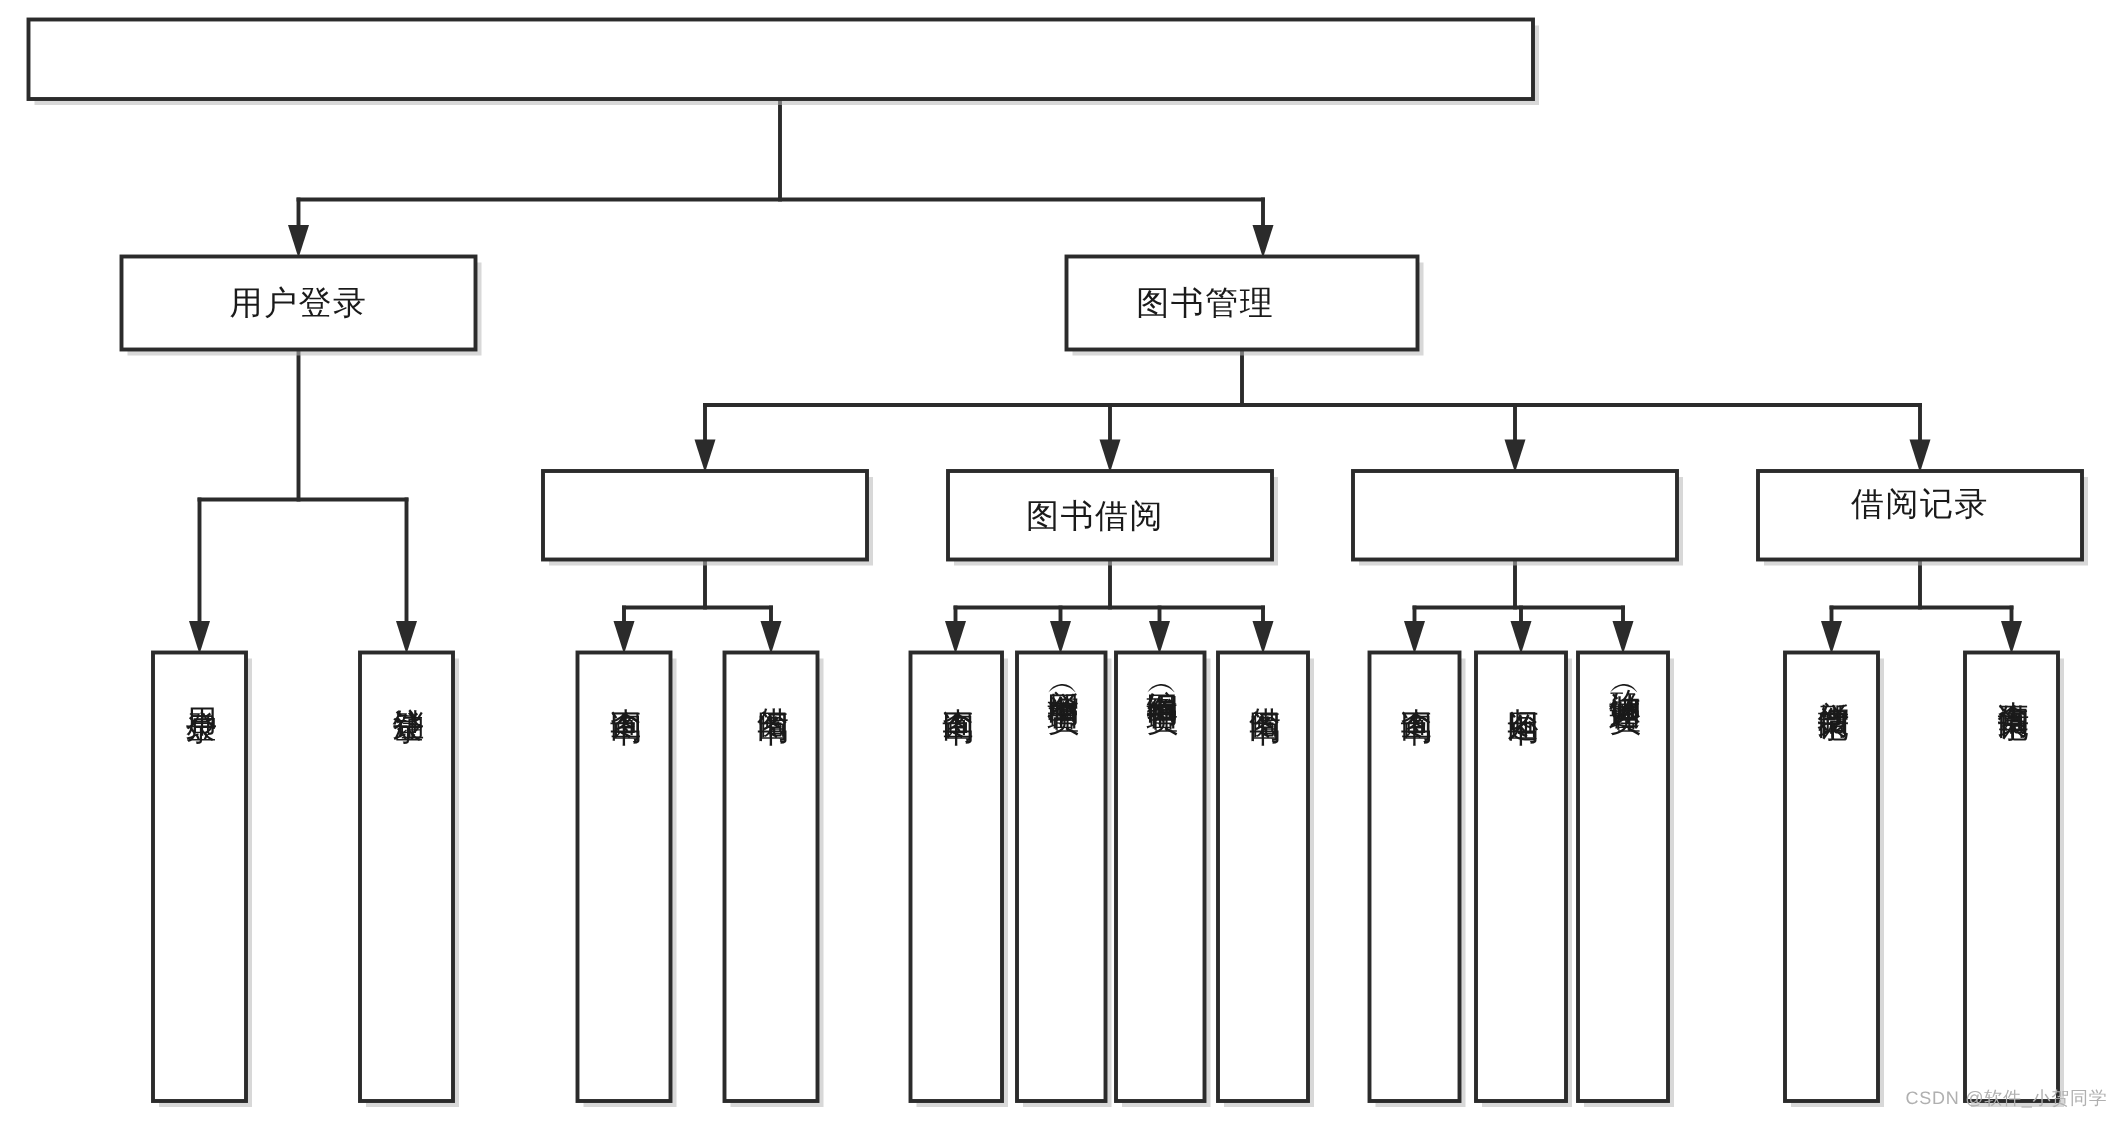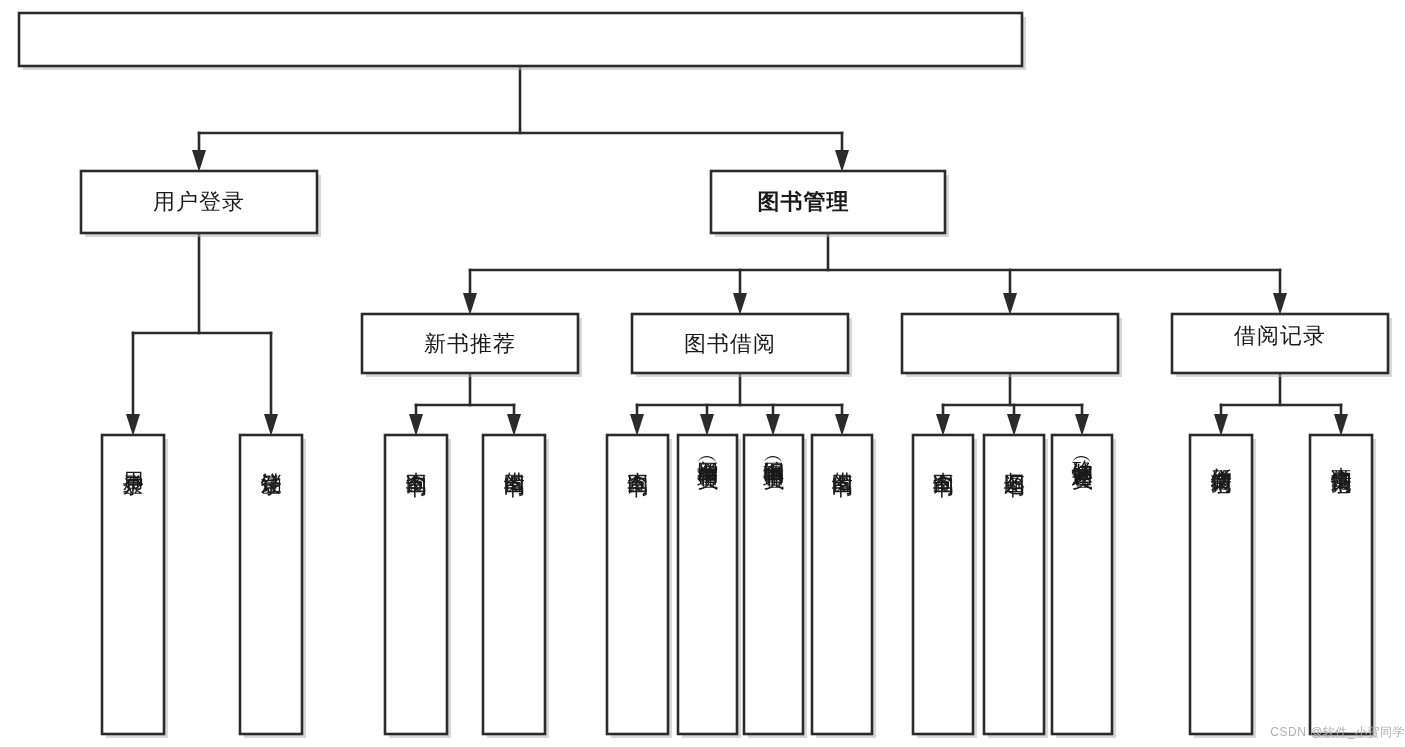--- a/index.html
+++ b/index.html
@@ -260,27 +260,24 @@
         <rect class="node-box-shadow" x="1314" y="439" width="62" height="299"></rect>
         <rect class="node-box" x="1310" y="435" width="62" height="299"></rect>
       </g>
     </g>
   </svg>
 
 
   <div class="hlabel-wrap" style="left:81px; top:171px; width:236px; height:62px;">
     <span class="hlabel-text">用户登录</span>
   </div>
-  <div class="hlabel-wrap" style="left:711px; top:171px; width:185px; height:62px;font-weight:bold;">
+  <div class="hlabel-wrap" style="left:711px; top:171px; width:185px; height:62px;">
     <span class="hlabel-text">图书管理</span>
   </div>
 
-  <div class="hlabel-wrap" style="left:362px; top:314px; width:216px; height:59px;">
-    <span class="hlabel-text">新书推荐</span>
-  </div>
   <div class="hlabel-wrap" style="left:632px; top:314px; width:196px; height:59px;">
     <span class="hlabel-text">图书借阅</span>
   </div>
   <div class="hlabel-wrap" style="left:1172px; top:314px; width:216px; height:43px;">
     <span class="hlabel-text">借阅记录</span>
   </div>
 
   <div class="vlabel-wrap" style="left:102px; top:455px; width:62px; height:275px;">
     <span class="vlabel-text">用户登录</span>
   </div>

